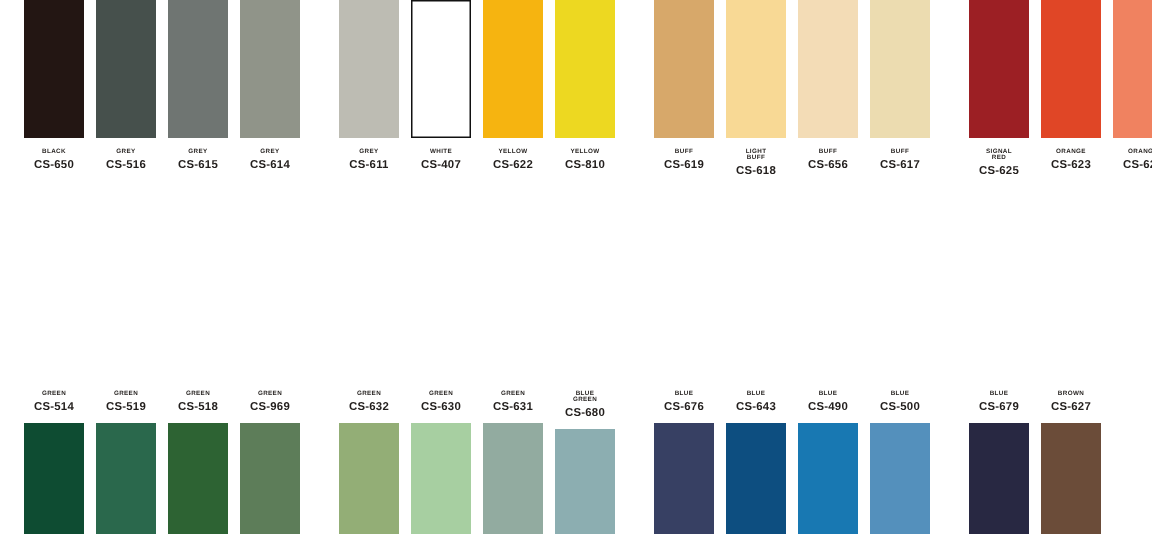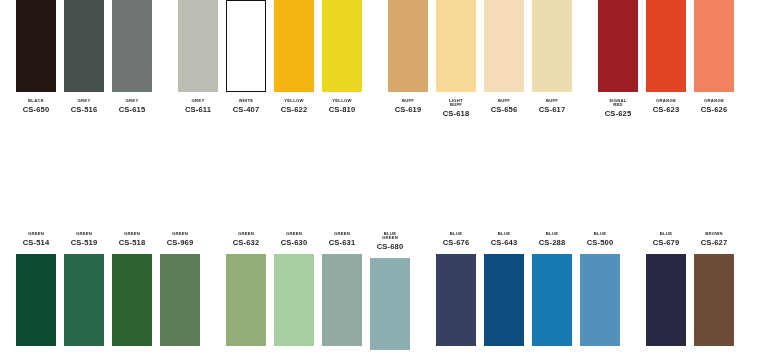--- a/index.html
+++ b/index.html
@@ -64,20 +64,21 @@
   }
   .chip.outlined {
     border: 1px solid #111111;
   }
 
   
   .labels {
     width: 48px;
     text-align: center;
     line-height: 1.05;
+    margin-top: 28px;
   }
   .row-top .labels { margin-top: 7px; }
   .row-bottom .labels { margin-bottom: 7px; }
 
   .cname {
     font-size: 4.2px;
     letter-spacing: 0.25px;
     font-weight: 700;
     color: #231f1d;
     text-transform: uppercase;
@@ -118,20 +119,27 @@
             <span class="ccode">CS-516</span>
           </div>
         </div>
         <div class="cell">
           <div class="chip" style="background: rgb(111, 117, 114);"></div>
           <div class="labels">
             <span class="cname">GREY</span>
             <span class="ccode">CS-615</span>
           </div>
         </div>
+        <div class="cell">
+          <div class="chip" style="background: rgb(144, 148, 137);"></div>
+          <div class="labels">
+            <span class="cname">GREY</span>
+            <span class="ccode">CS-614</span>
+          </div>
+        </div>
       </div>
       <div class="group-gap"></div>
       <div class="group">
         <div class="cell">
           <div class="chip" style="background: rgb(189, 188, 179);"></div>
           <div class="labels">
             <span class="cname">GREY</span>
             <span class="ccode">CS-611</span>
           </div>
         </div>
@@ -291,21 +299,21 @@
         <div class="cell">
           <div class="labels">
             <span class="cname">BLUE</span>
             <span class="ccode">CS-643</span>
           </div>
           <div class="chip" style="background: rgb(13, 78, 128);"></div>
         </div>
         <div class="cell">
           <div class="labels">
             <span class="cname">BLUE</span>
-            <span class="ccode">CS-288</span>
+            <span class="ccode">CS-490</span>
           </div>
           <div class="chip" style="background: rgb(24, 120, 178);"></div>
         </div>
         <div class="cell">
           <div class="labels">
             <span class="cname">BLUE</span>
             <span class="ccode">CS-500</span>
           </div>
           <div class="chip" style="background: rgb(84, 144, 188);"></div>
         </div>

